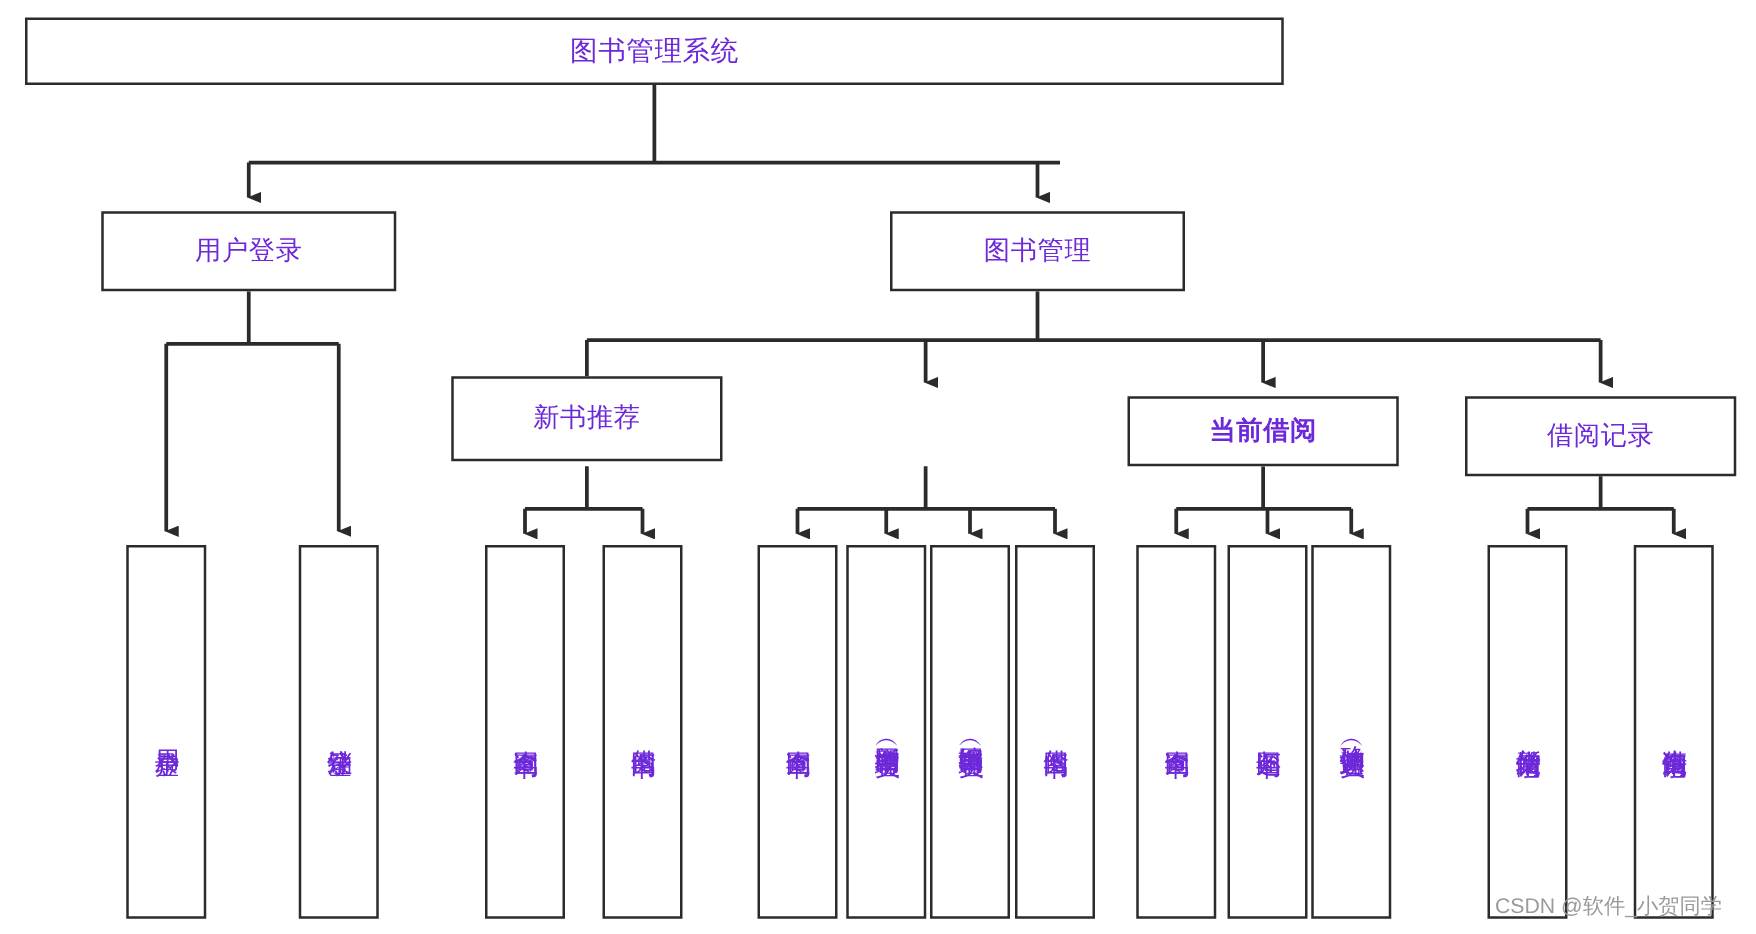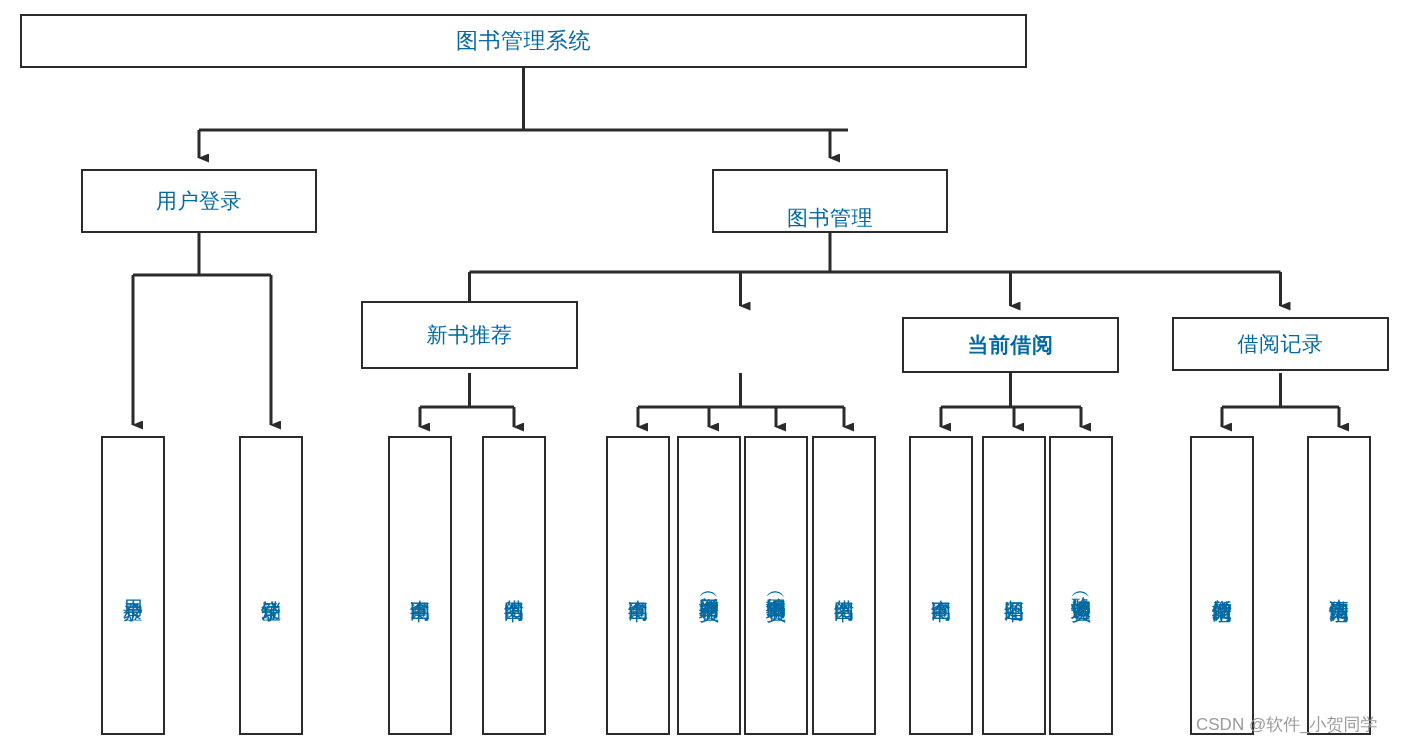--- a/index.html
+++ b/index.html
@@ -34,21 +34,21 @@
     border: 2px solid #2b2b2b;
     display: flex;
     align-items: center;
     justify-content: center;
     z-index: 2;
   }
   .node-label {
     font-size: 21px;
     line-height: 1.25;
     letter-spacing: 0.5px;
-    color: #0369a1;
+    color: #6d28d9;
     white-space: nowrap;
     text-align: center;
   }
   .node.horizontal .node-label {
     writing-mode: horizontal-tb;
   }
   .node.vertical {
     align-items: center;
     justify-content: center;
     padding: 4px 0;
@@ -131,31 +131,31 @@
     </g>
   </svg>
 
   <div class="node horizontal" id="root-node" style="left:20px; top:14px; width:1007px; height:54px;">
     <span class="node-label">图书管理系统</span>
   </div>
 
   <div class="node horizontal" style="left:81px; top:169px; width:236px; height:64px;">
     <span class="node-label">用户登录</span>
   </div>
-  <div class="node horizontal" style="left:712px; top:169px; width:236px; height:64px;align-items:flex-end;">
+  <div class="node horizontal" style="left:712px; top:169px; width:236px; height:64px;">
     <span class="node-label">图书管理</span>
   </div>
 
   <div class="node horizontal" style="left:361px; top:301px; width:217px; height:68px;">
     <span class="node-label">新书推荐</span>
   </div>
   <div class="node horizontal" style="left:902px; top:317px; width:217px; height:56px;font-weight:bold;">
     <span class="node-label">当前借阅</span>
   </div>
-  <div class="node horizontal" style="left:1172px; top:317px; width:217px; height:54px;">
+  <div class="node horizontal" style="left:1172px; top:317px; width:217px; height:64px;">
     <span class="node-label">借阅记录</span>
   </div>
 
   <div class="node vertical" style="left:101px; top:436px; width:64px; height:299px;">
     <span class="node-label">用户登录</span>
   </div>
   <div class="node vertical" style="left:239px; top:436px; width:64px; height:299px;">
     <span class="node-label">注销登录</span>
   </div>
 

